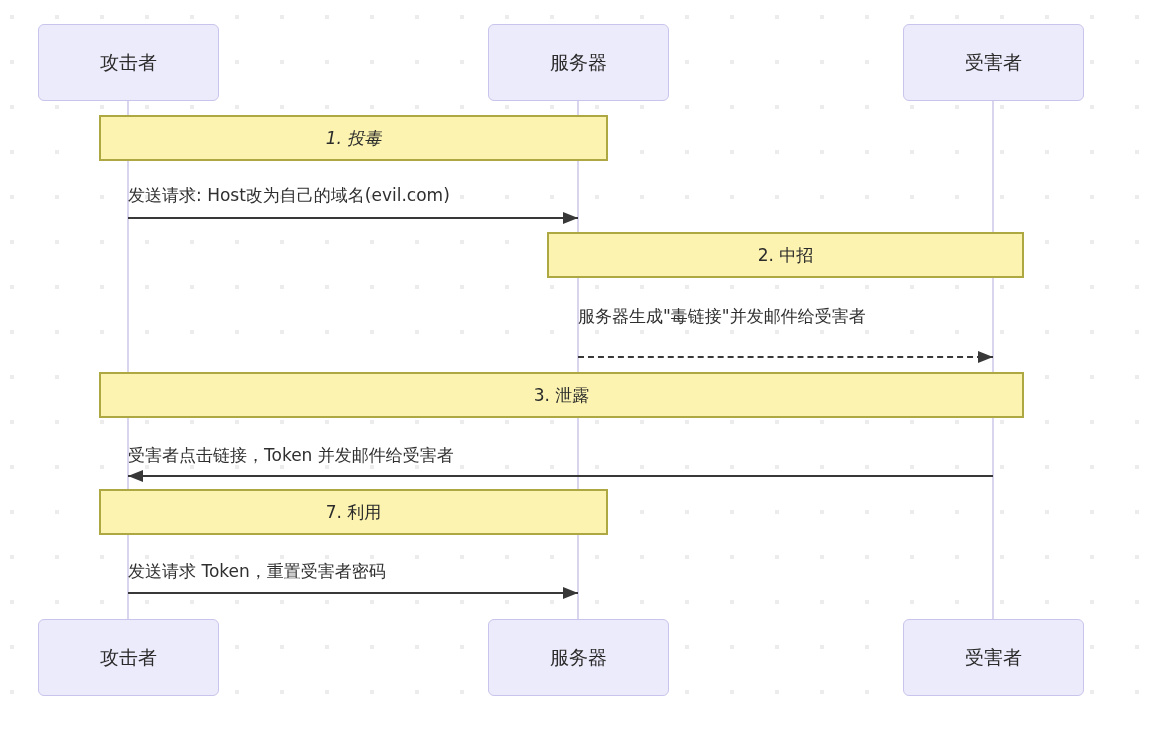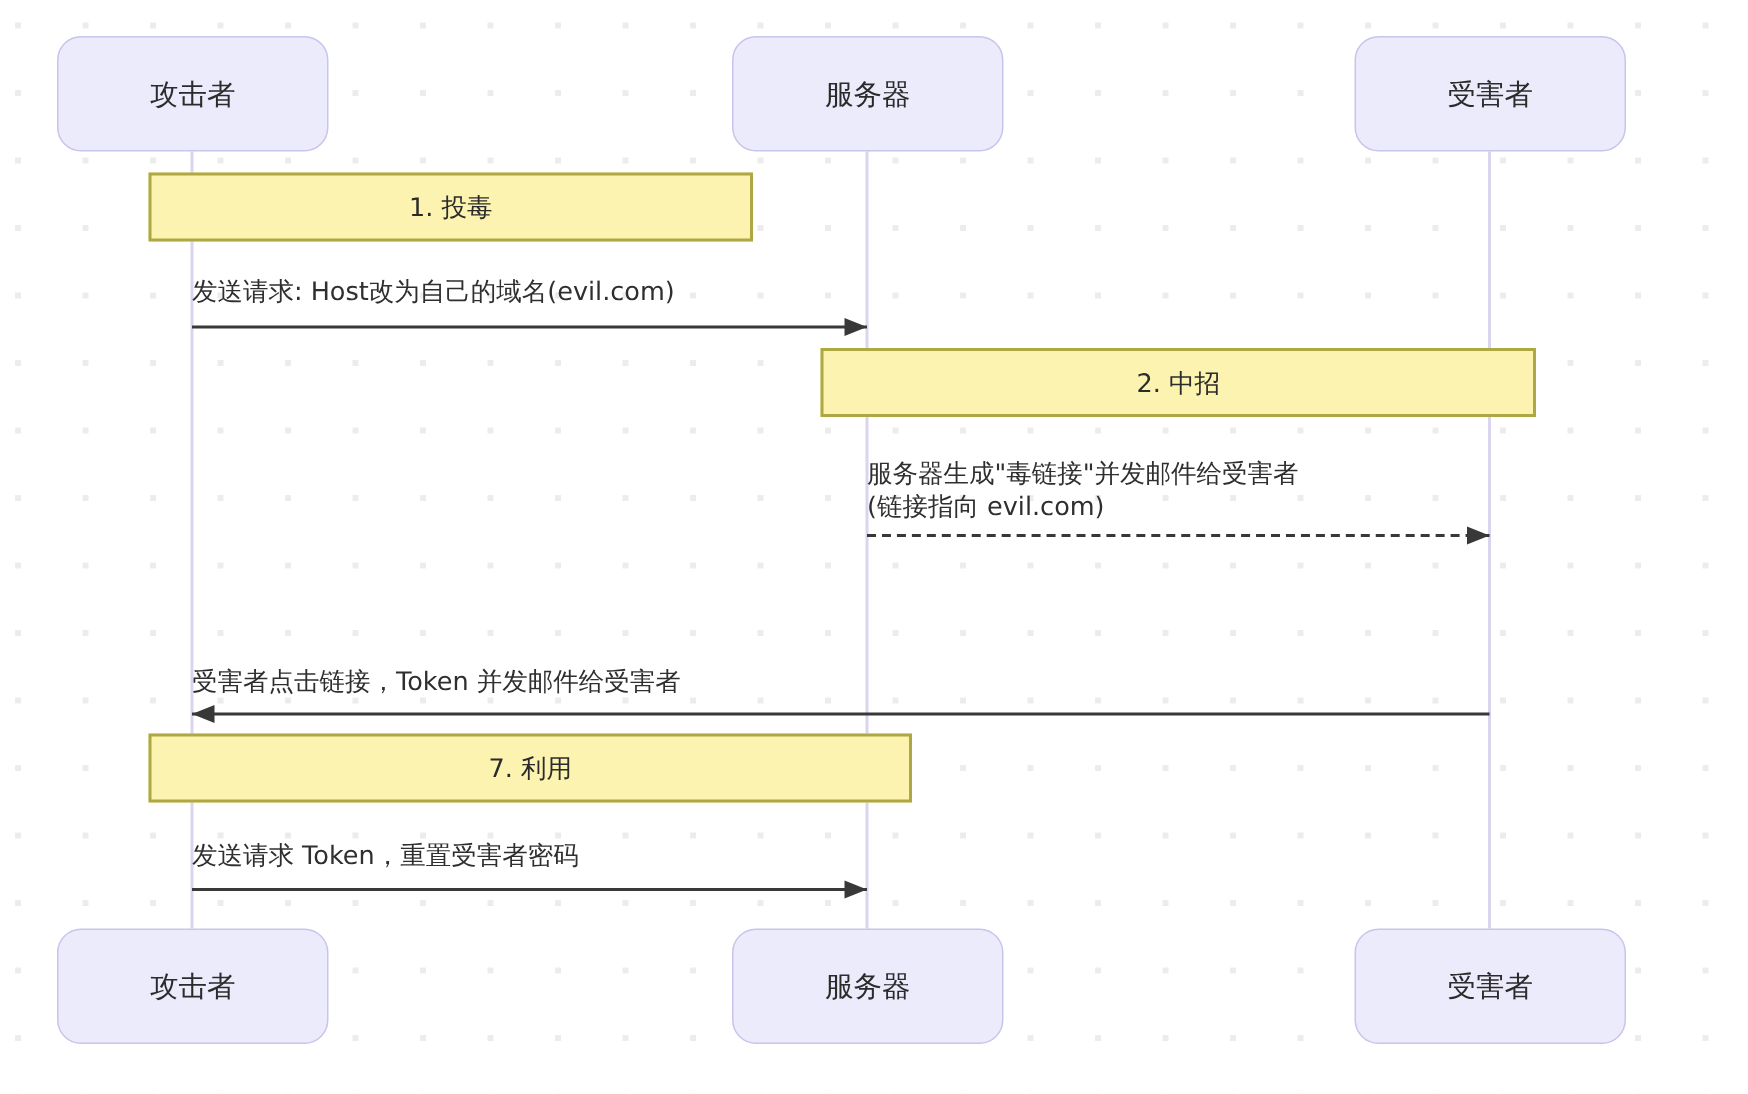--- a/index.html
+++ b/index.html
@@ -18,21 +18,21 @@
       linear-gradient(to right,rgba(255,255,255,0) 0 41px,#ececec 41px 45px);
     background-size:45px 45px;
     background-position:-31px -26px;
   }
   .lifeline{
     position:absolute;top:101px;height:518px;width:2px;
     background:#d9d5ef;
   }
   .actor{
     position:absolute;width:181px;height:77px;
-    background:#ecebfb;border:1.5px solid #c9c4ec;border-radius:16px;
+    background:#ecebfb;border:1.5px solid #c9c4ec;border-radius:6px;
     box-sizing:border-box;
     display:flex;align-items:center;justify-content:center;
     font-size:19px;color:#2b2b2b;
   }
   .note{
     position:absolute;height:46px;
     background:#fbf3af;border:2px solid #aea843;
     box-sizing:border-box;
     display:flex;align-items:center;justify-content:center;
     font-size:17px;color:#2b2b2b;
@@ -52,21 +52,21 @@
     border-top:6px solid transparent;
     border-bottom:6px solid transparent;
   }
   .arrowhead.right{border-left:15px solid #383838;}
   .arrowhead.left{border-right:15px solid #383838;}
 
   
   #lifeline-attacker{left:127px;} #lifeline-server{left:577px;} #lifeline-victim{left:992px;}
   #actor-attacker-top{left:38px;top:24px;}  #actor-server-top{left:488px;top:24px;}  #actor-victim-top{left:903px;top:24px;}
   #actor-attacker-bottom{left:38px;top:619px;} #actor-server-bottom{left:488px;top:619px;} #actor-victim-bottom{left:903px;top:619px;}
-  #note-1{left:99px;top:115px;width:403px;}
+  #note-1{left:99px;top:115px;width:509px;font-style:italic;}
   #note-2{left:547px;top:232px;width:477px;}
   #note-3{left:99px;top:372px;width:925px;}
   #note-4{left:99px;top:489px;width:509px;}
   #msg1-label{left:128px;width:450px;top:184px;}
   #msg1-line{left:128px;width:450px;top:217px;}
   #msg1-head{left:563px;top:212px;}
   #msg2-label{left:578px;width:415px;top:305px;}
   #msg2-line{left:578px;width:415px;top:356px;}
   #msg2-head{left:978px;top:351px;}
   #msg3-label{left:128px;width:865px;top:444px;}
@@ -94,31 +94,33 @@
   <div class="actor" id="actor-victim-top">
     <span>受害者</span>
   </div>
 
   <div class="note" id="note-1">
     <span>1. 投毒</span>
   </div>
   <div class="note" id="note-2">
     <span>2. 中招</span>
   </div>
+  <div class="note" id="note-3">
+    <span>3. 泄露</span>
+  </div>
   <div class="note" id="note-4">
     <span>7. 利用</span>
   </div>
 
   <div class="msg-label" id="msg1-label">发送请求: Host改为自己的域名(evil.com)</div>
   <div class="msg-line" id="msg1-line"></div>
   <div class="arrowhead right" id="msg1-head"></div>
 
   <div class="msg-label" id="msg2-label">
     <div>服务器生成"毒链接"并发邮件给受害者</div>
-    <div>(链接指向 evil.com)</div>
   </div>
   <div class="msg-line dashed" id="msg2-line"></div>
   <div class="arrowhead right" id="msg2-head"></div>
 
   <div class="msg-label" id="msg3-label">受害者点击链接，Token 并发邮件给受害者</div>
   <div class="msg-line" id="msg3-line"></div>
   <div class="arrowhead left" id="msg3-head"></div>
 
   <div class="msg-label" id="msg4-label">发送请求 Token，重置受害者密码</div>
   <div class="msg-line" id="msg4-line"></div>

